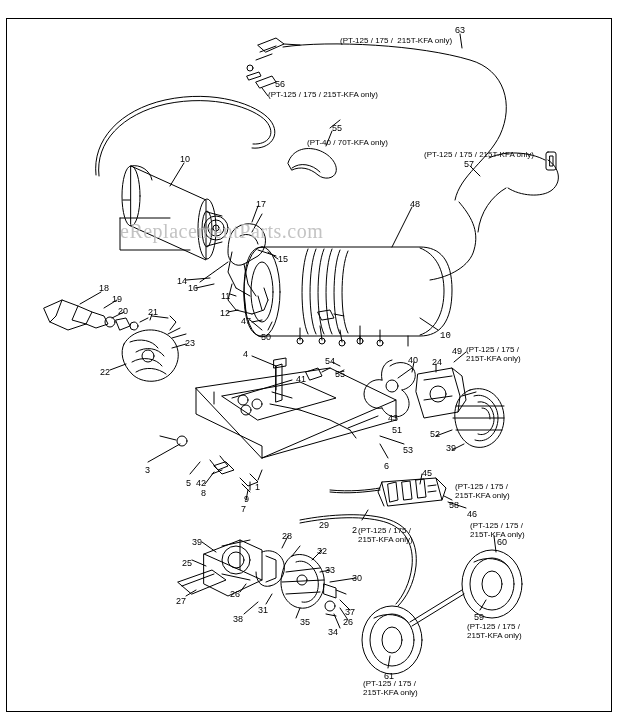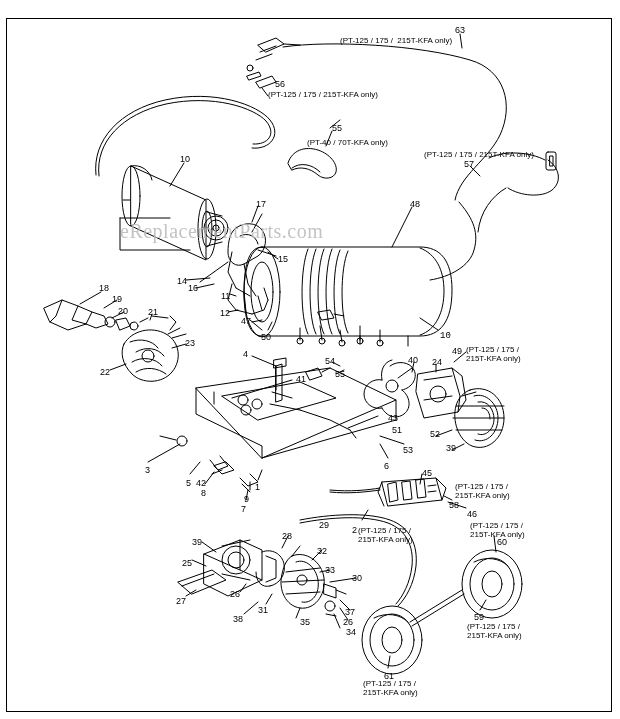--- a/index.html
+++ b/index.html
@@ -439,21 +439,21 @@
   <div class="callout num" style="left:294px; top:521px;margin-left:25px;">29</div>
   <div class="callout num" style="left:317px; top:547px;">32</div>
   <div class="callout num" style="left:182px; top:559px;">25</div>
   <div class="callout num" style="left:325px; top:566px;">33</div>
   <div class="callout num" style="left:352px; top:574px;">30</div>
   <div class="callout num" style="left:176px; top:597px;">27</div>
   <div class="callout num" style="left:230px; top:590px;">26</div>
   <div class="callout num" style="left:258px; top:606px;">31</div>
   <div class="callout num" style="left:233px; top:615px;">38</div>
   <div class="callout num" style="left:288px; top:618px;margin-left:12px;">35</div>
-  <div class="callout num" style="left:346px; top:628px;">34</div>
+  <div class="callout num" style="left:328px; top:628px;">34</div>
   <div class="callout num" style="left:343px; top:618px;">26</div>
   <div class="callout num" style="left:345px; top:608px;">37</div>
   <div class="callout num" style="left:474px; top:613px;">59</div>
   <div class="callout" style="left:467px; top:622px;">(PT-125 / 175 /
 215T-KFA only)</div>
   <div class="callout num" style="left:384px; top:672px;">61</div>
   <div class="callout" style="left:363px; top:679px;">(PT-125 / 175 /
 215T-KFA only)</div>
 
 </div>

